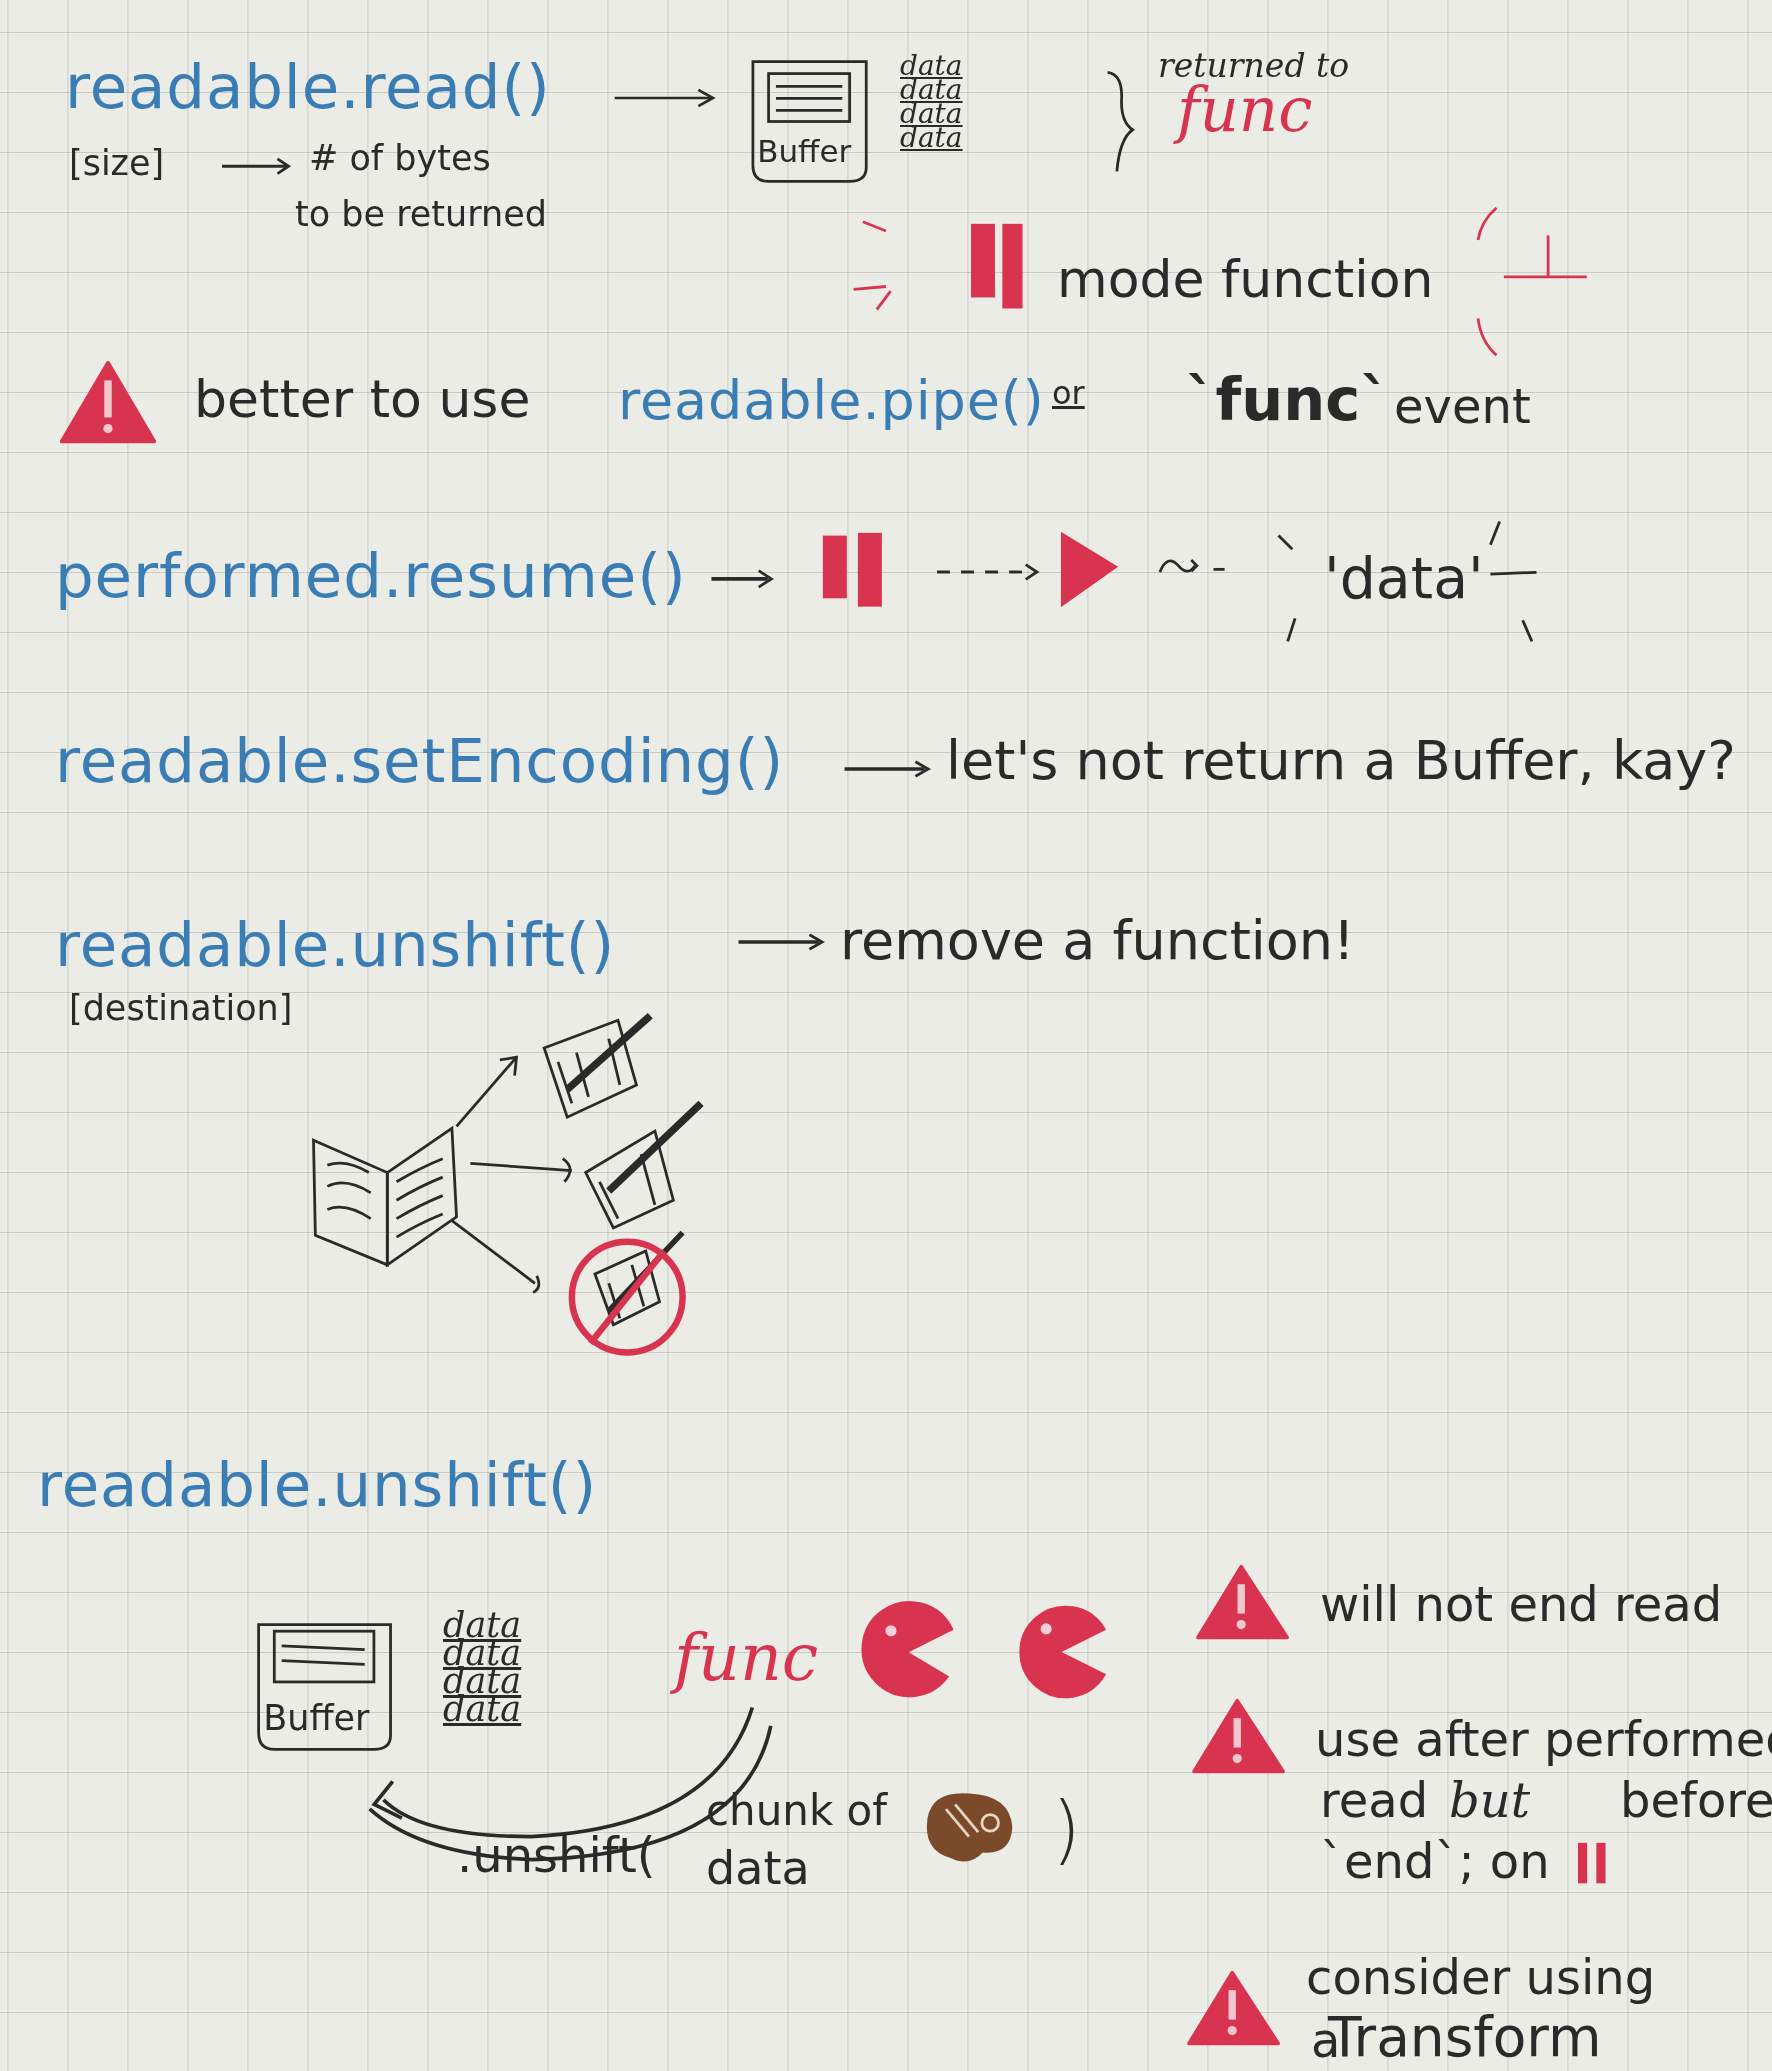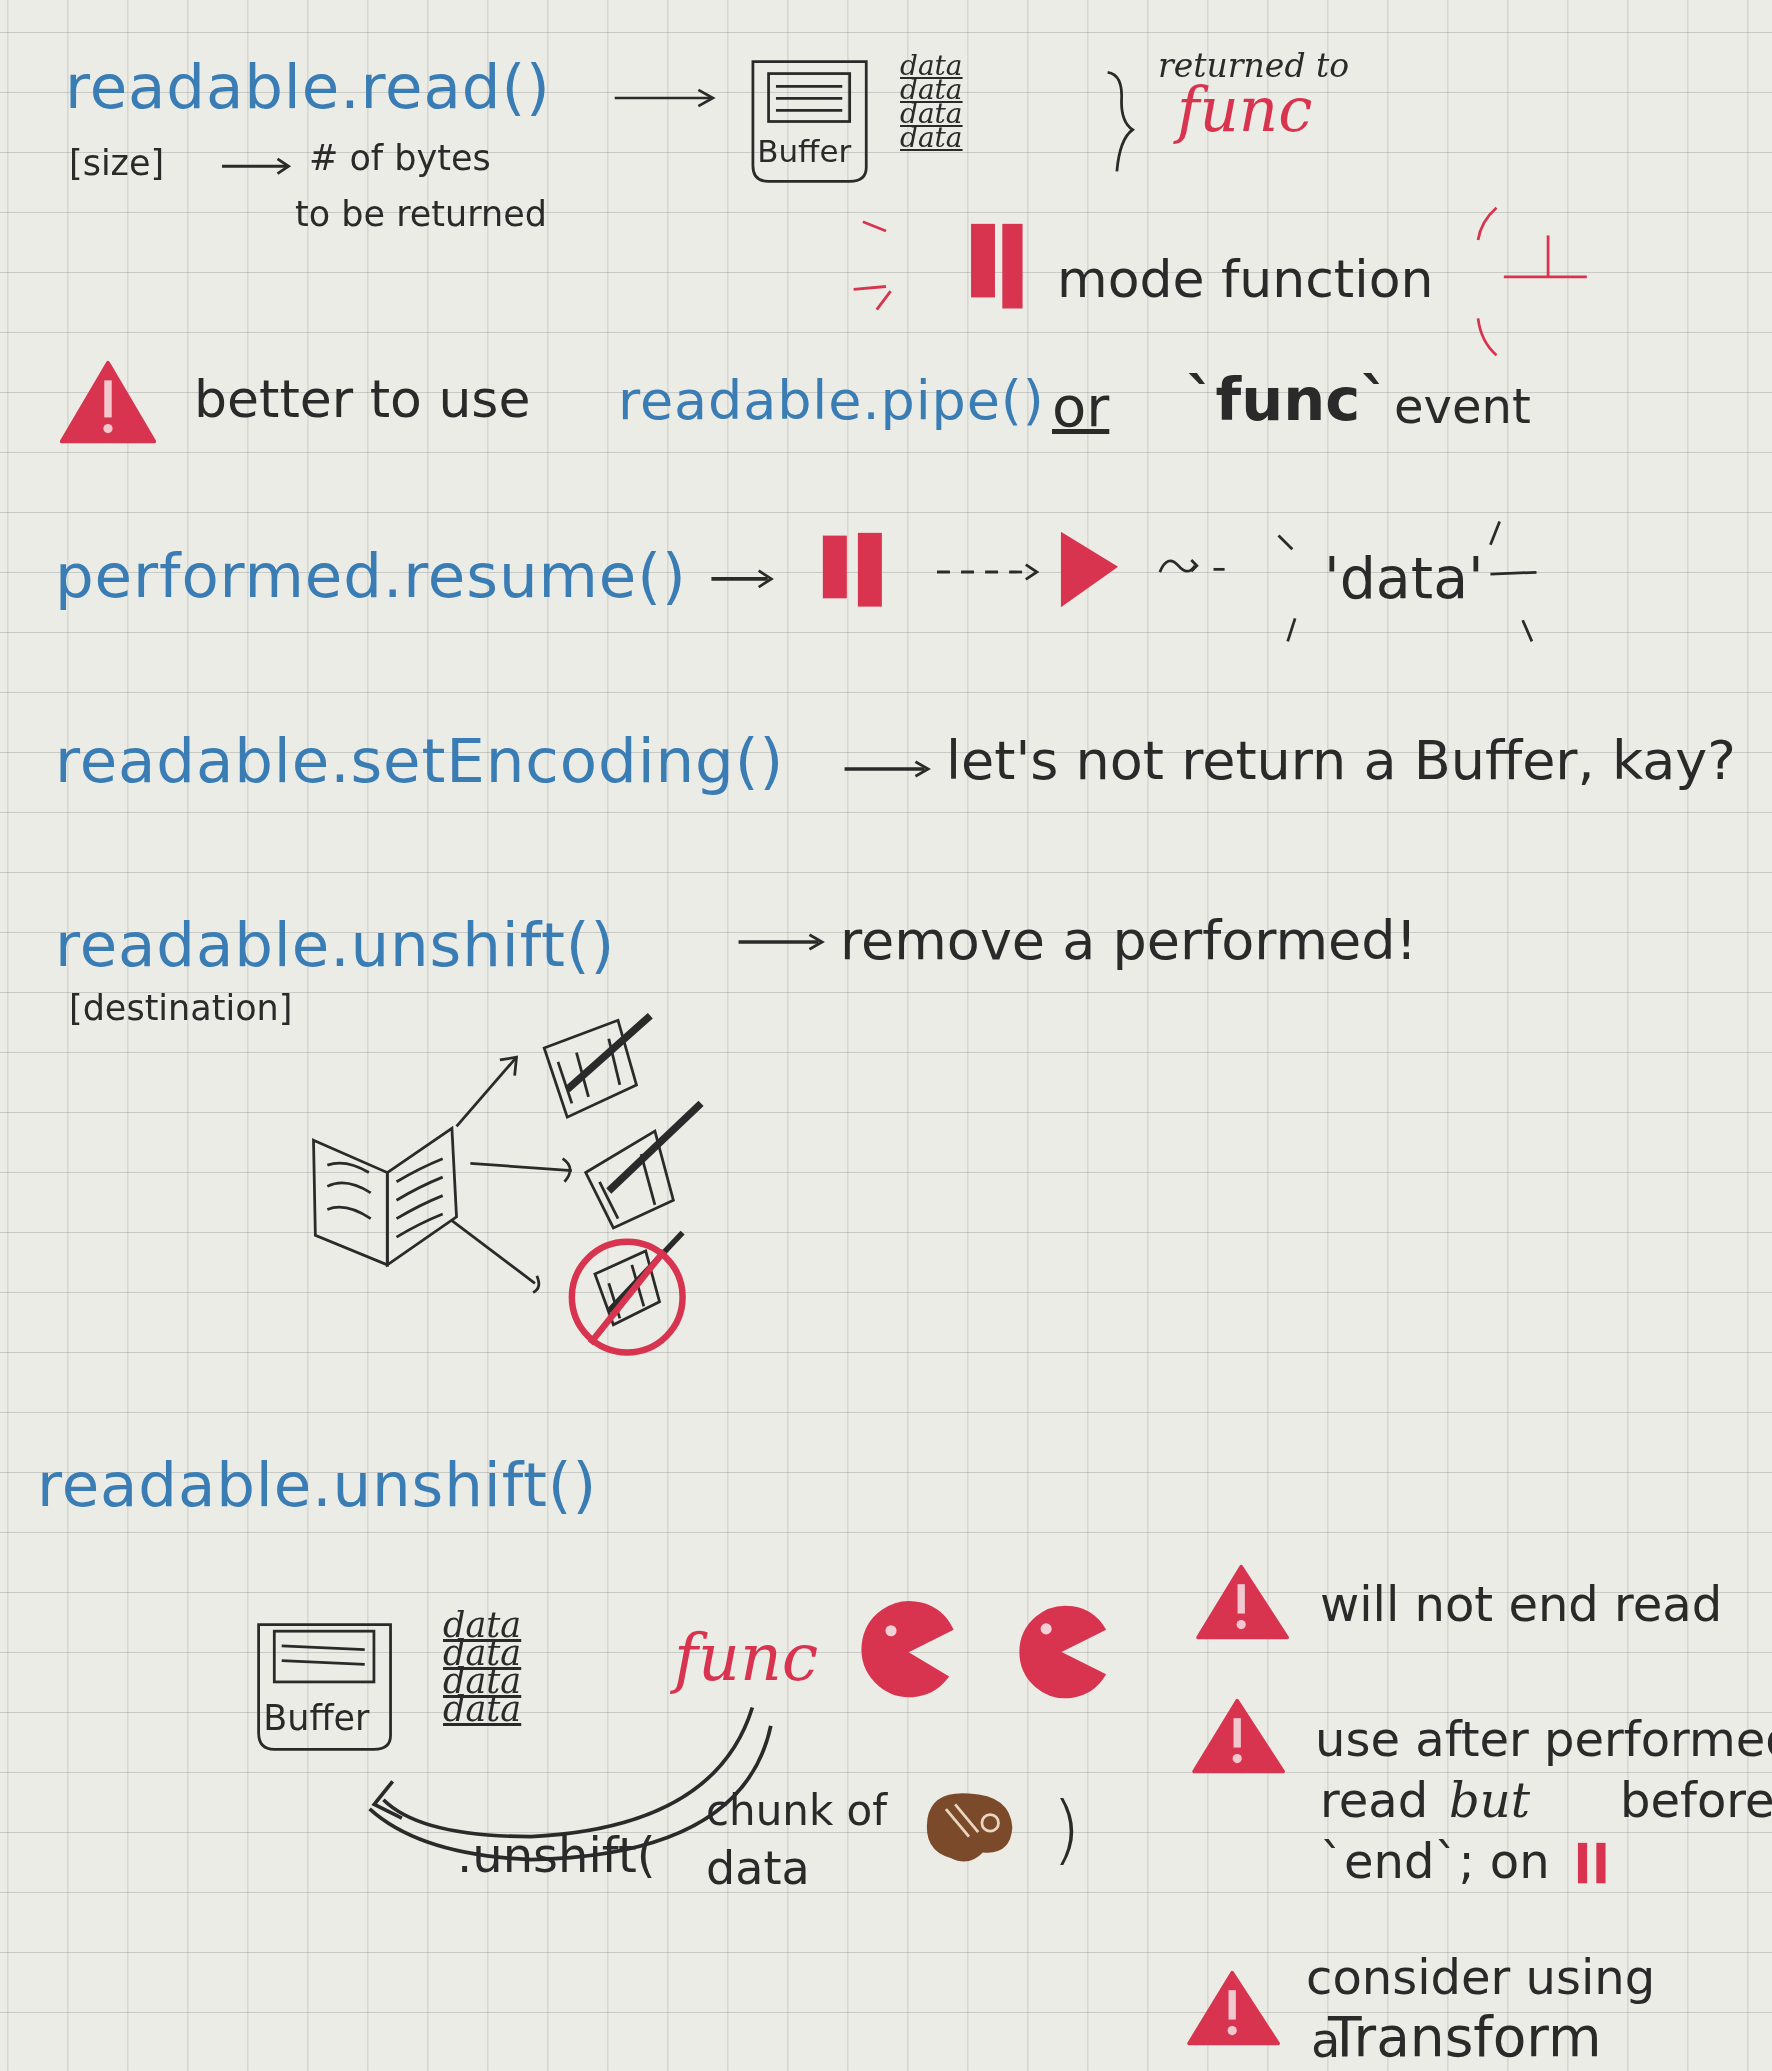--- a/index.html
+++ b/index.html
@@ -82,21 +82,21 @@
   <path d="M12 125 Q15 150 32 165" fill="none" stroke="#d8344f" stroke-width="3"></path>
 </svg>
 
 <svg style="left:57px; top:360px;" width="102" height="88" viewBox="0 0 110 95">
   <polygon points="55,3 105,88 5,88" fill="#d8344f" stroke="#d8344f" stroke-width="4" stroke-linejoin="round"></polygon>
   <rect x="51" y="22" width="8" height="40" fill="#f2c8cf"></rect>
   <circle cx="55" cy="74" r="5" fill="#f2c8cf"></circle>
 </svg>
 <div class="abs note ink" style="left:194px; top:369px; font-size:52px;">better to use</div>
 <div class="abs method blue" style="left:618px; top:369px; font-size:54px;">readable.pipe()</div>
-<div class="abs note ink" style="left:1052px; top:374px; font-size:56px; text-decoration:underline;">or</div>
+<div class="abs note ink" style="left:1052px; top:374px; font-size:32px; text-decoration:underline;">or</div>
 <div class="abs note ink" style="left:1186px; top:365px; font-size:59px; font-weight:bold;">`func`</div>
 <div class="abs note ink" style="left:1394px; top:378px; font-size:48px;">event</div>
 
 <div class="abs method blue" style="left:55px; top:540px;">performed.resume()</div>
 <svg style="left:711px; top:568px;" width="69" height="20" viewBox="0 0 75 22">
     <line x1="0" y1="12" x2="62" y2="12" stroke="#2a2a2a" stroke-width="4"></line>
     <polyline points="52,3 66,12 52,21" fill="none" stroke="#2a2a2a" stroke-width="3"></polyline>
   </svg>
 <svg style="left:821px; top:531px;" width="83" height="83" viewBox="0 0 90 90">
   <rect x="2" y="5" width="26" height="68" fill="#d8344f"></rect>
@@ -129,21 +129,21 @@
     <polyline points="78,3 92,11 78,19" fill="none" stroke="#2a2a2a" stroke-width="3"></polyline>
   </svg>
 <div class="abs note ink" style="left:946px; top:729px; font-size:54px;">let's not return a Buffer, kay?</div>
 
 <div class="abs method blue" style="left:55px; top:909px;">readable.unshift()</div>
 <div class="abs small ink" style="left:69px; top:988px;">[destination]</div>
 <svg style="left:738px; top:932px;" width="92" height="20" viewBox="0 0 100 22">
     <line x1="0" y1="11" x2="88" y2="11" stroke="#2a2a2a" stroke-width="4"></line>
     <polyline points="78,3 92,11 78,19" fill="none" stroke="#2a2a2a" stroke-width="3"></polyline>
   </svg>
-<div class="abs note ink" style="left:840px; top:909px; font-size:54px;">remove a performed!</div>
+<div class="abs note ink" style="left:840px; top:909px; font-size:54px;">remove a function!</div>
 
 <svg style="left:295px; top:988px;" width="443" height="406" viewBox="0 0 480 440">
 
   <g stroke="#2a2a2a" stroke-width="3" fill="none">
     <polygon points="20,165 100,200 100,300 22,268"></polygon>
     <polygon points="100,200 170,152 175,248 100,300"></polygon>
     <path d="M35 192 Q55 185 80 200"></path>
     <path d="M35 215 Q55 205 82 222"></path>
     <path d="M35 240 Q55 232 82 250"></path>
     <path d="M110 210 Q135 195 160 185"></path>

